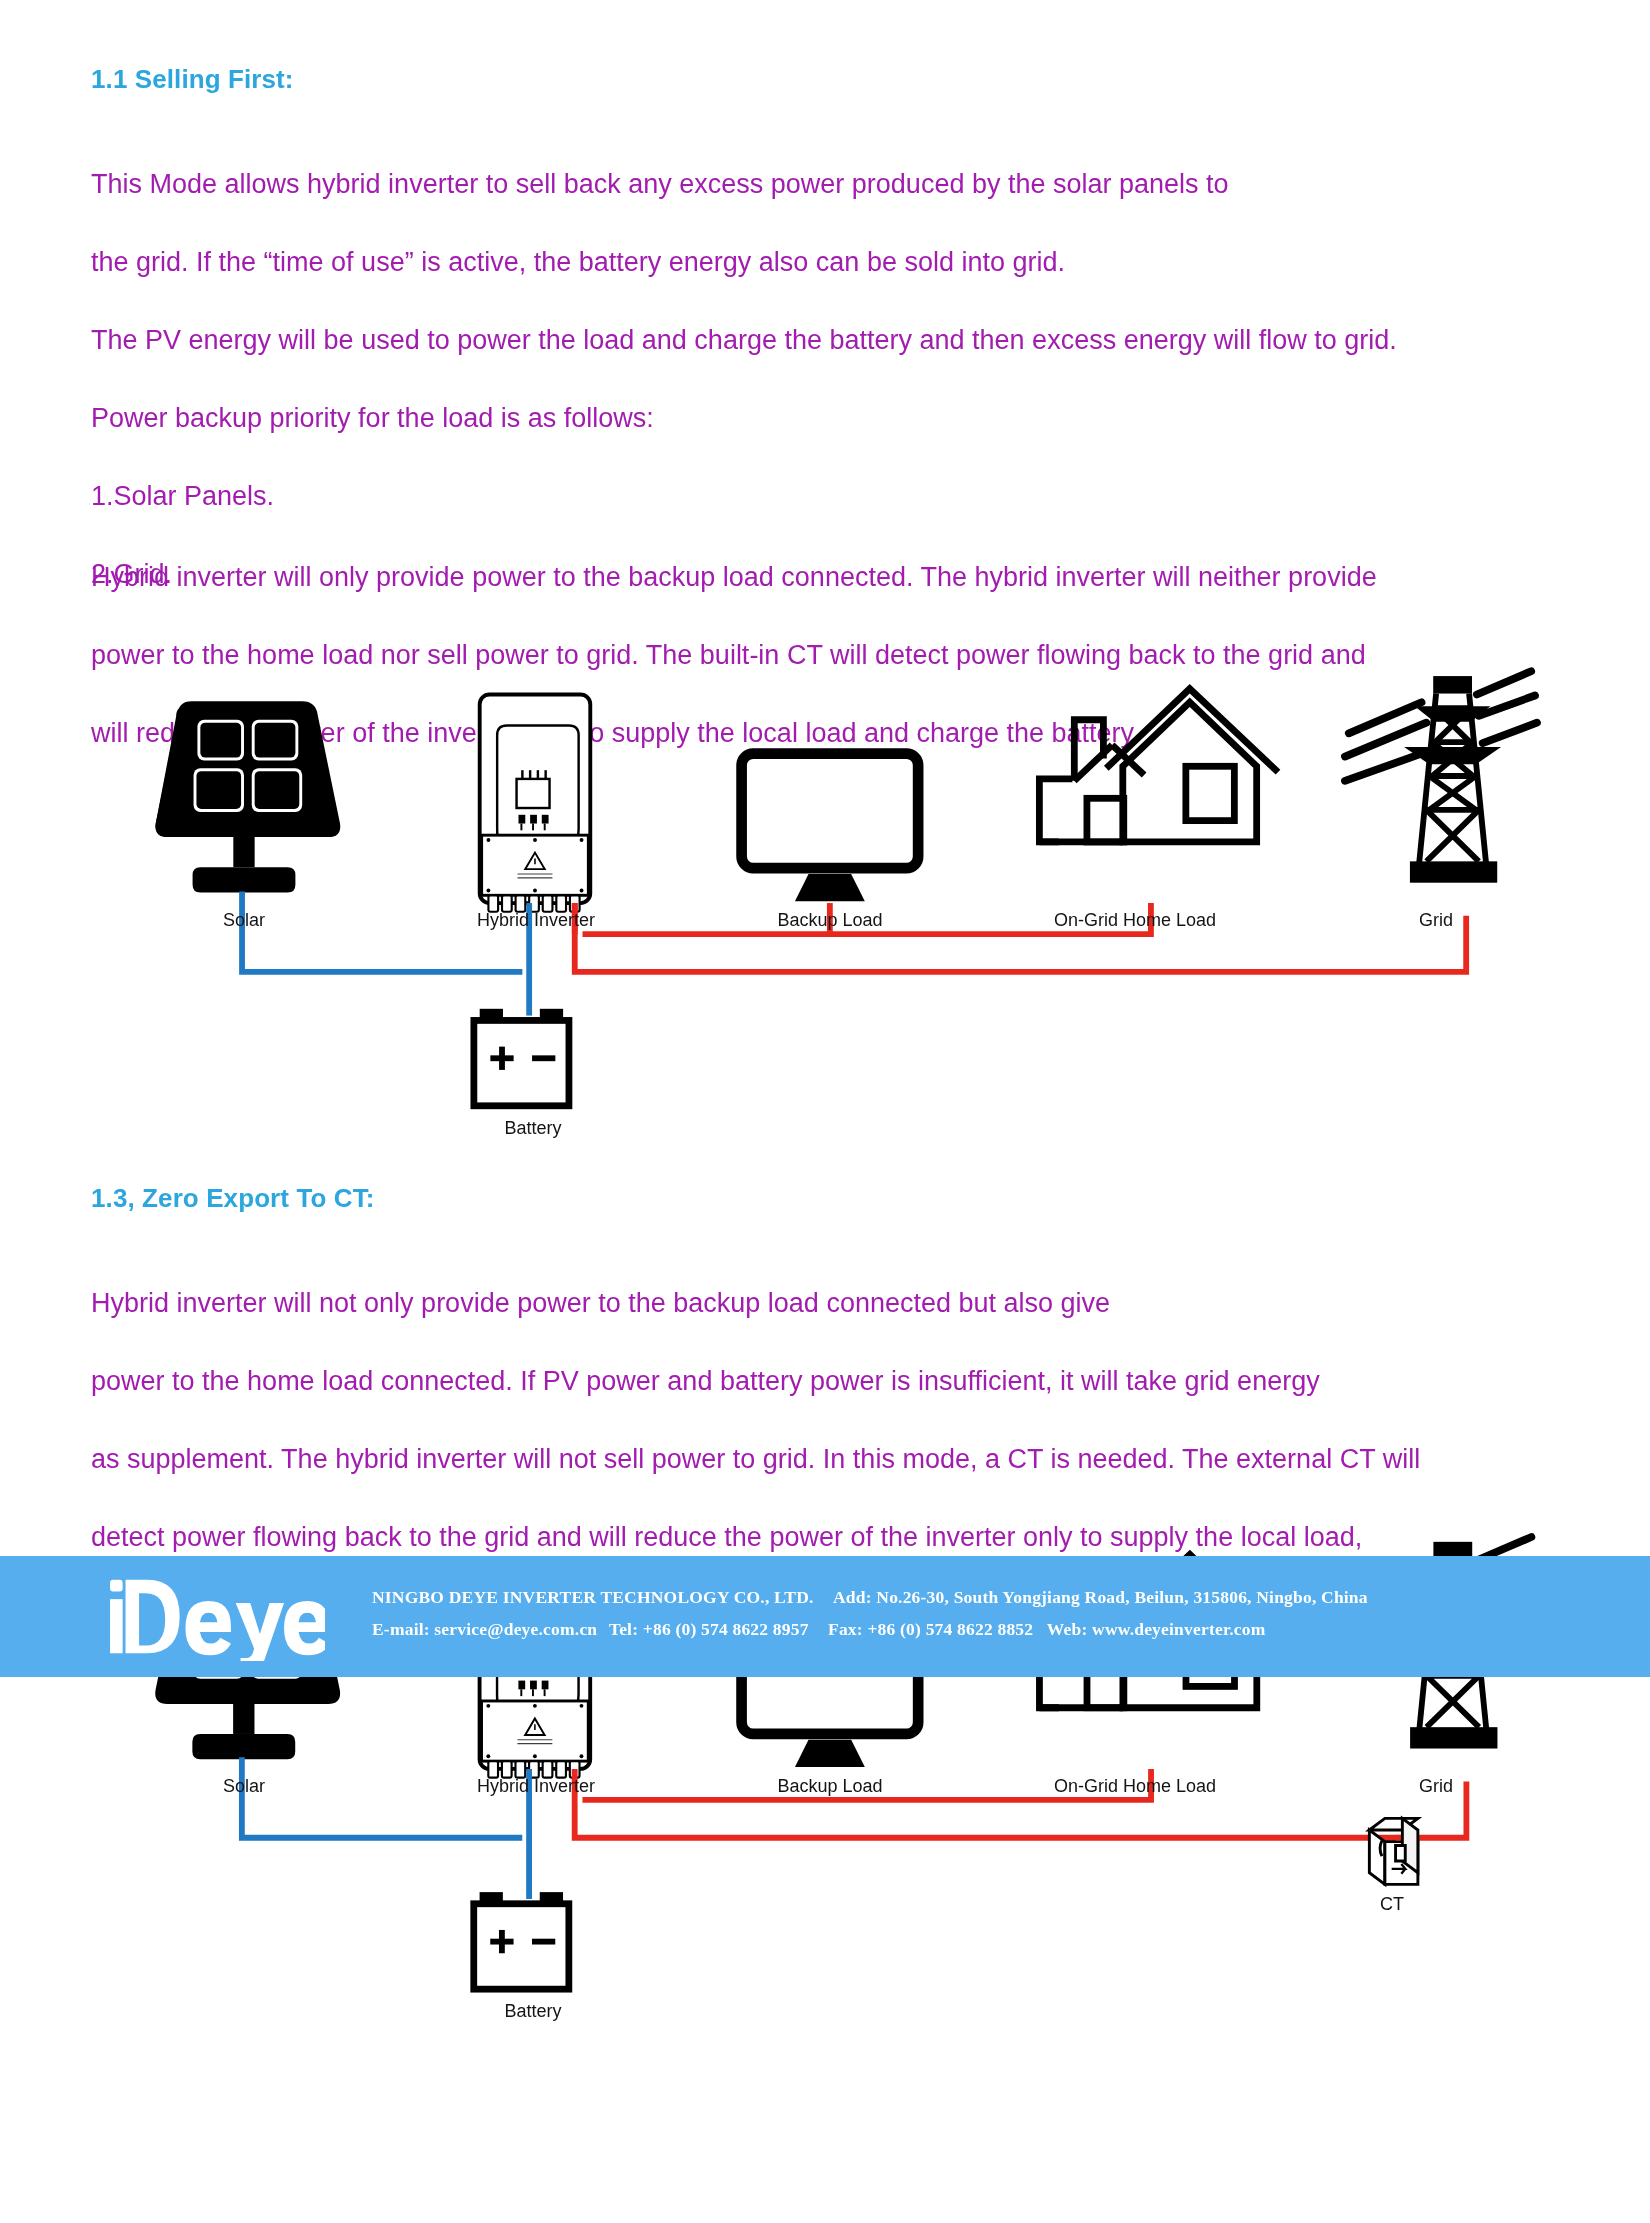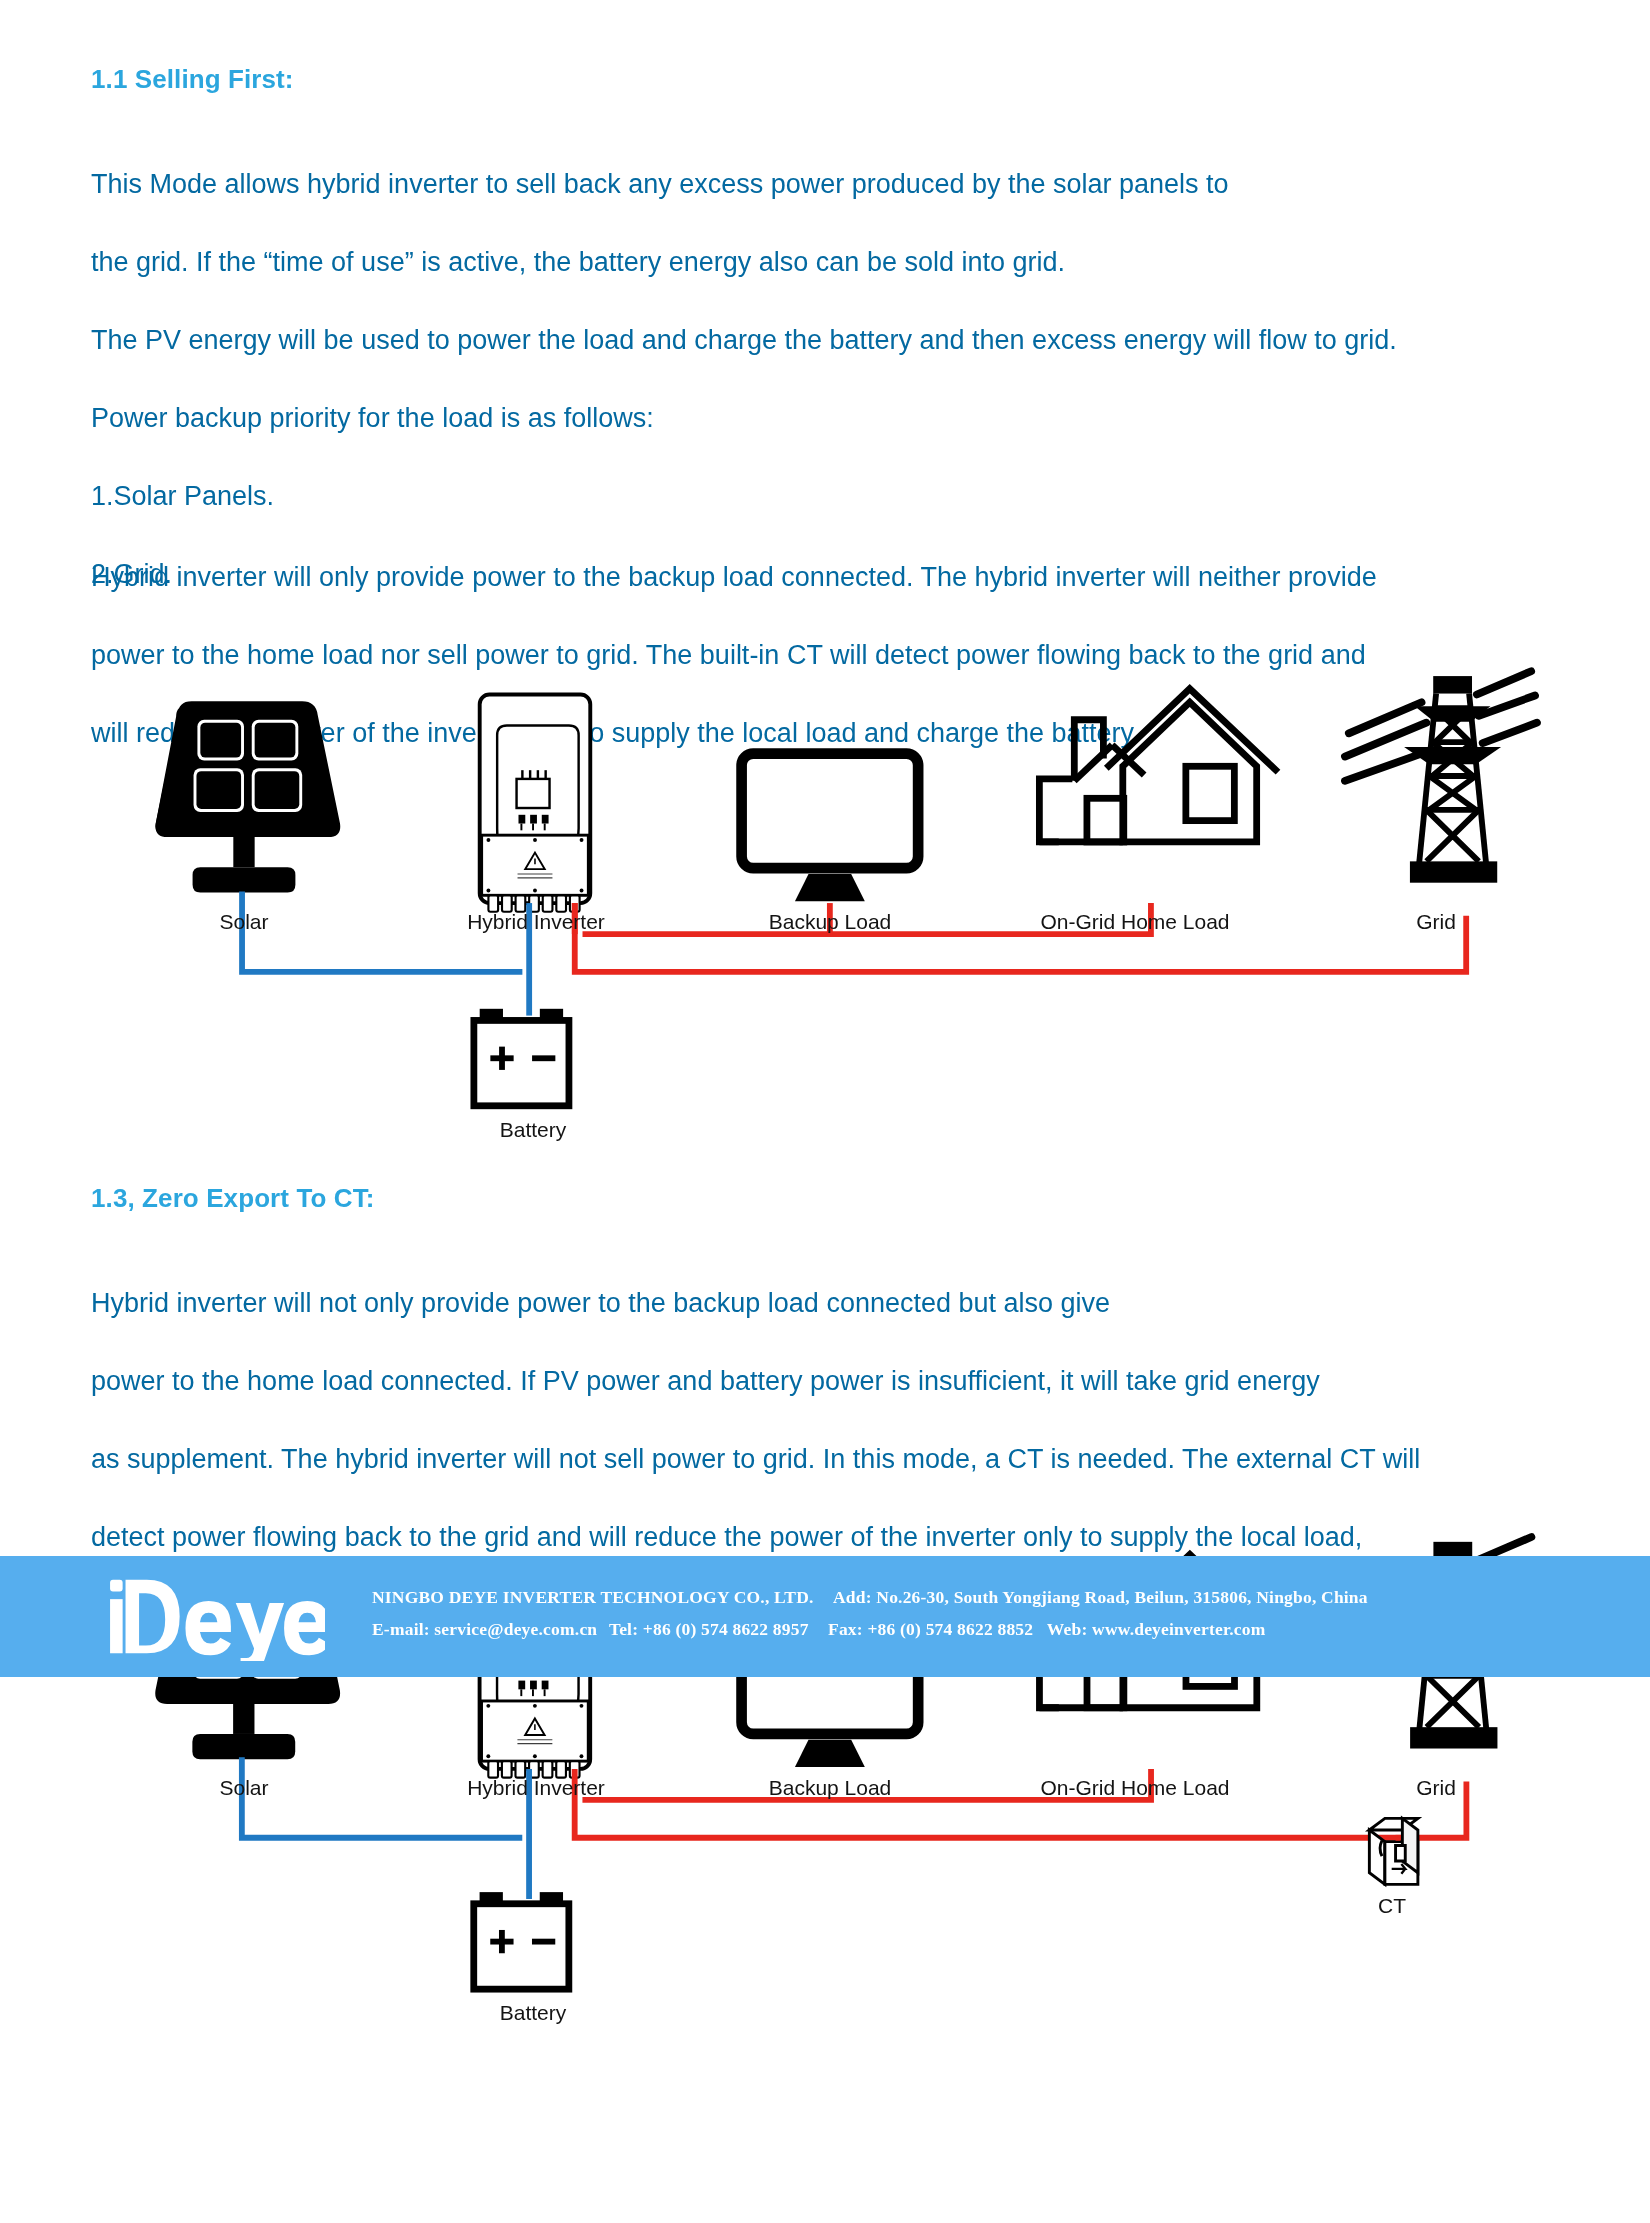--- a/index.html
+++ b/index.html
@@ -35,34 +35,34 @@
     font-weight: bold;
     font-size: 26px;
     letter-spacing: 0.1px;
     font-family: "Liberation Sans", sans-serif;
   }
 
   
   .body-text {
     font-size: 27px;
     line-height: 39px;
-    color: #0369a1;
+    color: #a21caf;
     font-family: "Liberation Sans", sans-serif;
     white-space: pre-line;
   }
   .body-text .ln { display: block; }
 
   
   .abs { position: absolute; }
 
   
   .diagram { position: absolute; left: 0; top: 0; width: 1651px; }
   .icon-label {
     position: absolute;
-    font-size: 21px;
+    font-size: 18px;
     font-family: "Liberation Sans", sans-serif;
     color: #141414;
     text-align: center;
     white-space: nowrap;
     transform: translateX(-50%);
   }
 
   
   .footer {
     position: absolute;

